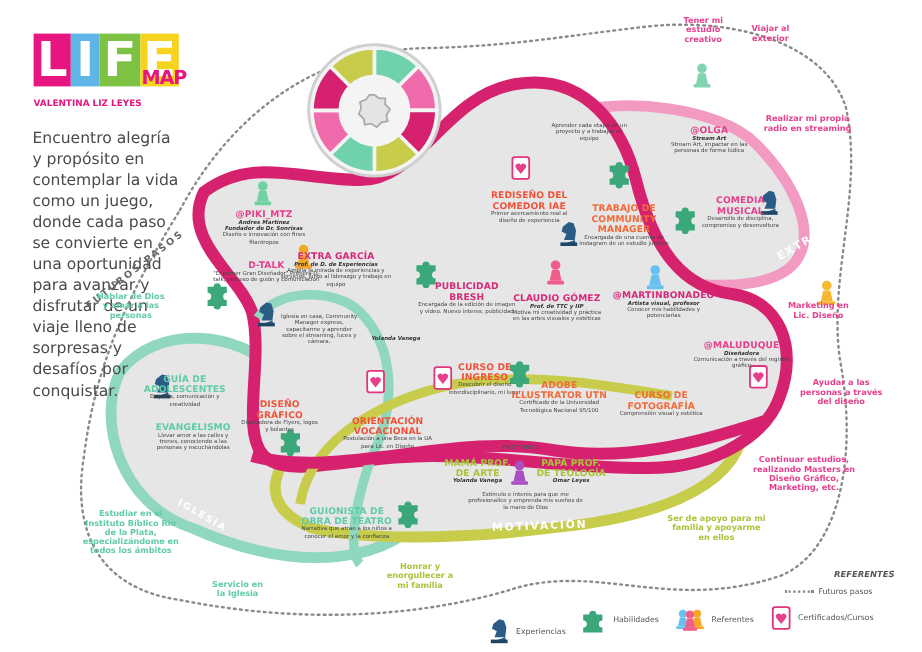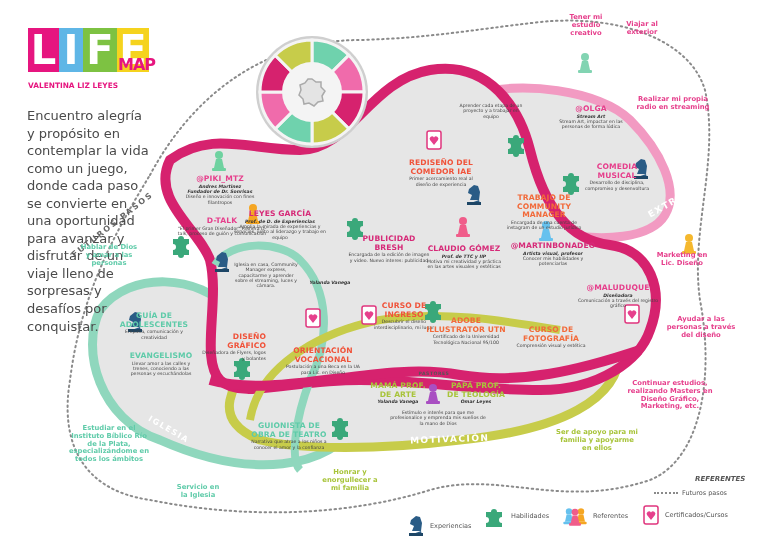--- a/index.html
+++ b/index.html
@@ -121,36 +121,36 @@
   <div class="ttl pink">@PIKI_MTZ</div>
   <div class="sub" style="white-space:pre-line;">Andres Martinez
 Fundador de Dr. Sonrisas</div>
   <div class="desc">Diseño e innovación con fines filantropos</div>
 </div>
 <div class="t" style="left:176px; top:217px; width:92px;">
   <div class="ttl pink">D-TALK</div>
   <div class="desc">"El primer Gran Diseñador" Primera D-talk, proceso de guión y comunicación</div>
 </div>
 <div class="t" style="left:230px; top:210px; width:100px;">
-  <div class="ttl magenta">LEYES GARCÍA</div>
+  <div class="ttl magenta">EXTRA GARCÍA</div>
   <div class="sub">Prof. de D. de Experiencias</div>
   <div class="desc">Amplia la mirada de experiencias y servicios, junto al liderazgo y trabajo en equipo</div>
 </div>
 <div class="t" style="left:348px; top:235px; width:82px;">
   <div class="ttl magenta">PUBLICIDAD BRESH</div>
   <div class="desc">Encargada de la edición de imagen y video. Nuevo interes: publicidad</div>
 </div>
 <div class="t" style="left:456px; top:103px; width:70px;">
   <div class="desc">Aprender cada etapa de un proyecto y a trabajar en equipo</div>
 </div>
 <div class="t" style="left:404px; top:159px; width:74px;">
   <div class="ttl red">REDISEÑO DEL COMEDOR IAE</div>
   <div class="desc">Primer acercamiento real al diseño de experiencia</div>
 </div>
-<div class="t" style="left:504px; top:170px; width:80px;margin-top:24px;">
+<div class="t" style="left:480px; top:170px; width:80px;">
   <div class="ttl orange">TRABAJO DE COMMUNITY MANAGER</div>
   <div class="desc">Encargada de una cuenta de instagram de un estudio jurídico</div>
 </div>
 <div class="t" style="left:556px; top:105px; width:70px;">
   <div class="ttl pink">@OLGA</div>
   <div class="sub">Stream Art</div>
   <div class="desc">Stream Art, impactar en las personas de forma lúdica</div>
 </div>
 <div class="t" style="left:584px; top:163px; width:66px;">
   <div class="ttl pink">COMEDIA MUSICAL</div>
@@ -189,21 +189,21 @@
 </div>
 
 <div class="t" style="left:112px; top:312px; width:84px;">
   <div class="ttl teal">GUÍA DE ADOLESCENTES</div>
   <div class="desc">Empatía, comunicación y creatividad</div>
 </div>
 <div class="t" style="left:128px; top:352px; width:66px;">
   <div class="ttl teal">EVANGELISMO</div>
   <div class="desc">Llevar amor a las calles y trenes, conociendo a las personas y escuchándolas</div>
 </div>
-<div class="t" style="left:200px; top:333px; width:66px;text-align:right;">
+<div class="t" style="left:200px; top:333px; width:66px;">
   <div class="ttl red">DISEÑO GRÁFICO</div>
   <div class="desc">Diseñadora de Flyers, logos y bolantes</div>
 </div>
 <div class="t" style="left:286px; top:347px; width:74px;">
   <div class="ttl red">ORIENTACIÓN VOCACIONAL</div>
   <div class="desc">Postulación a una Beca en la UA para Lic. en Diseño</div>
 </div>
 <div class="t" style="left:246px; top:422px; width:86px;">
   <div class="ttl teal">GUIONISTA DE OBRA DE TEATRO</div>
   <div class="desc">Narrativa que atrae a los niños a conocer el amor y la confianza</div>

